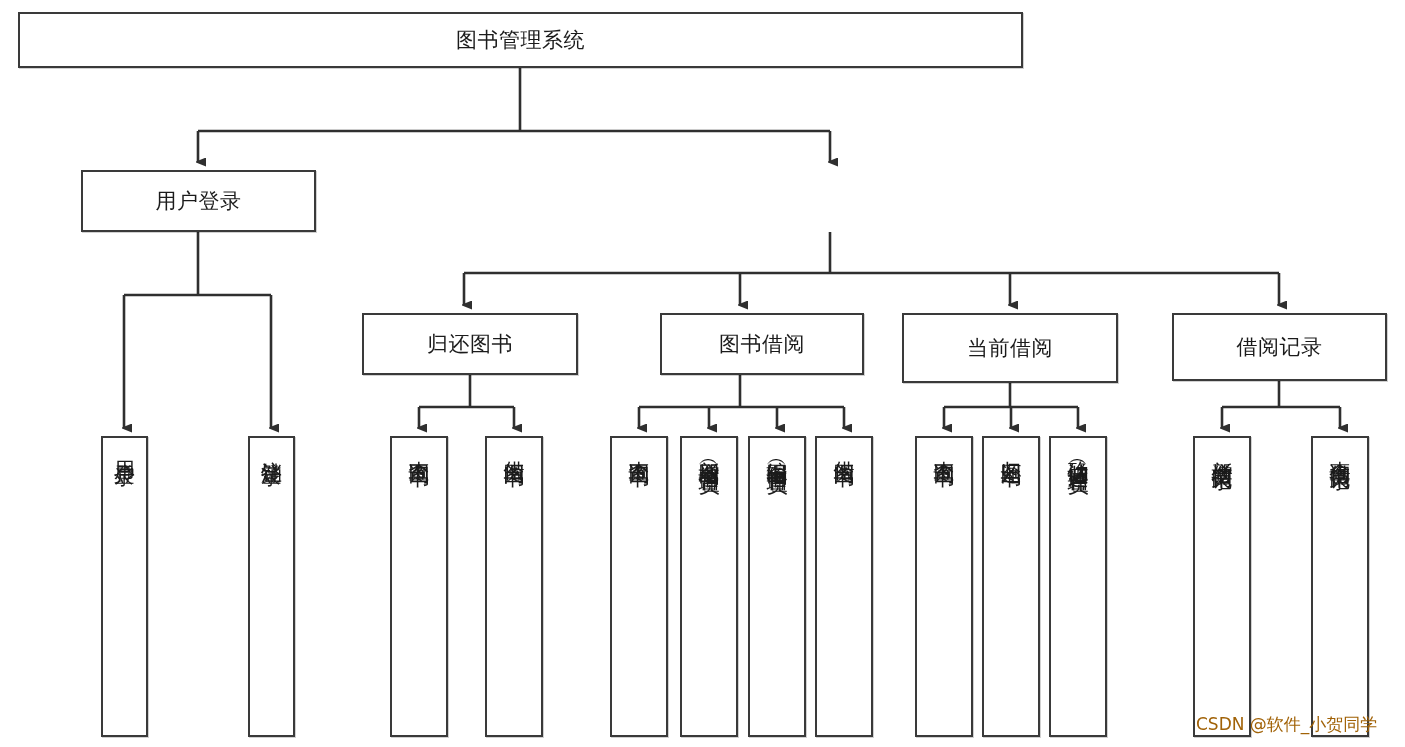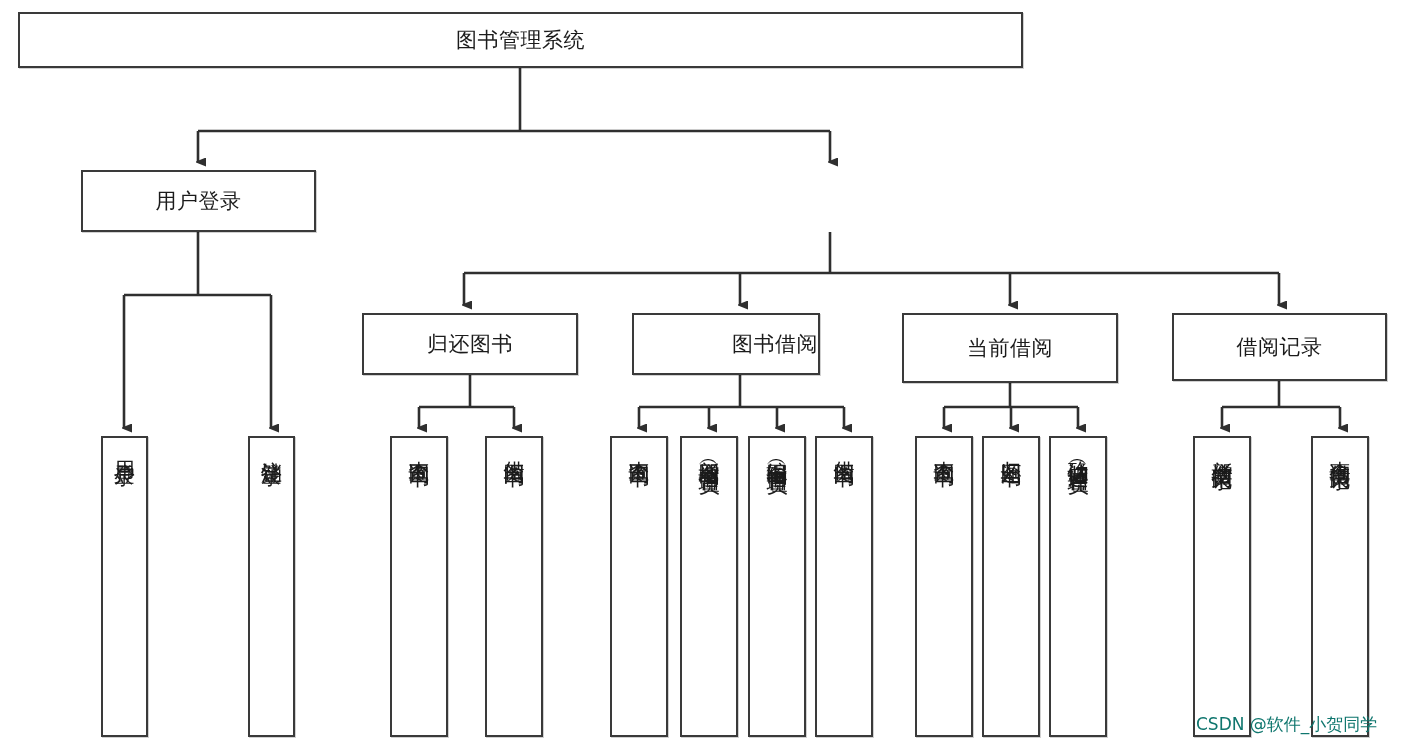--- a/index.html
+++ b/index.html
@@ -55,21 +55,21 @@
     font-size: 21px;
     line-height: 1.05;
     letter-spacing: 2px;
     white-space: nowrap;
   }
   .watermark {
     position: absolute;
     left: 1196px;
     top: 713px;
     font-size: 17px;
-    color: #0f766e;
+    color: #a16207;
     white-space: nowrap;
     font-family: "DejaVu Sans", "Liberation Sans", sans-serif;
   }
 </style>
 </head>
 <body>
 
 <div id="canvas">
 
   <svg class="edges" viewBox="0 0 1405 747">
@@ -126,21 +126,21 @@
     <span class="label">图书管理系统</span>
   </div>
 
   <div class="node" style="left:81px; top:170px; width:235px; height:62px;">
     <span class="label">用户登录</span>
   </div>
 
   <div class="node" style="left:362px; top:313px; width:216px; height:62px;">
     <span class="label">归还图书</span>
   </div>
-  <div class="node" style="left:632px; top:313px; width:188px; height:62px;justify-content:flex-end;">
+  <div class="node" style="left:660px; top:313px; width:204px; height:62px;">
     <span class="label">图书借阅</span>
   </div>
   <div class="node" style="left:902px; top:313px; width:216px; height:70px;">
     <span class="label">当前借阅</span>
   </div>
   <div class="node" style="left:1172px; top:313px; width:215px; height:68px;">
     <span class="label">借阅记录</span>
   </div>
 
   <div class="node vertical" style="left:101px; top:436px; width:47px; height:301px;">

